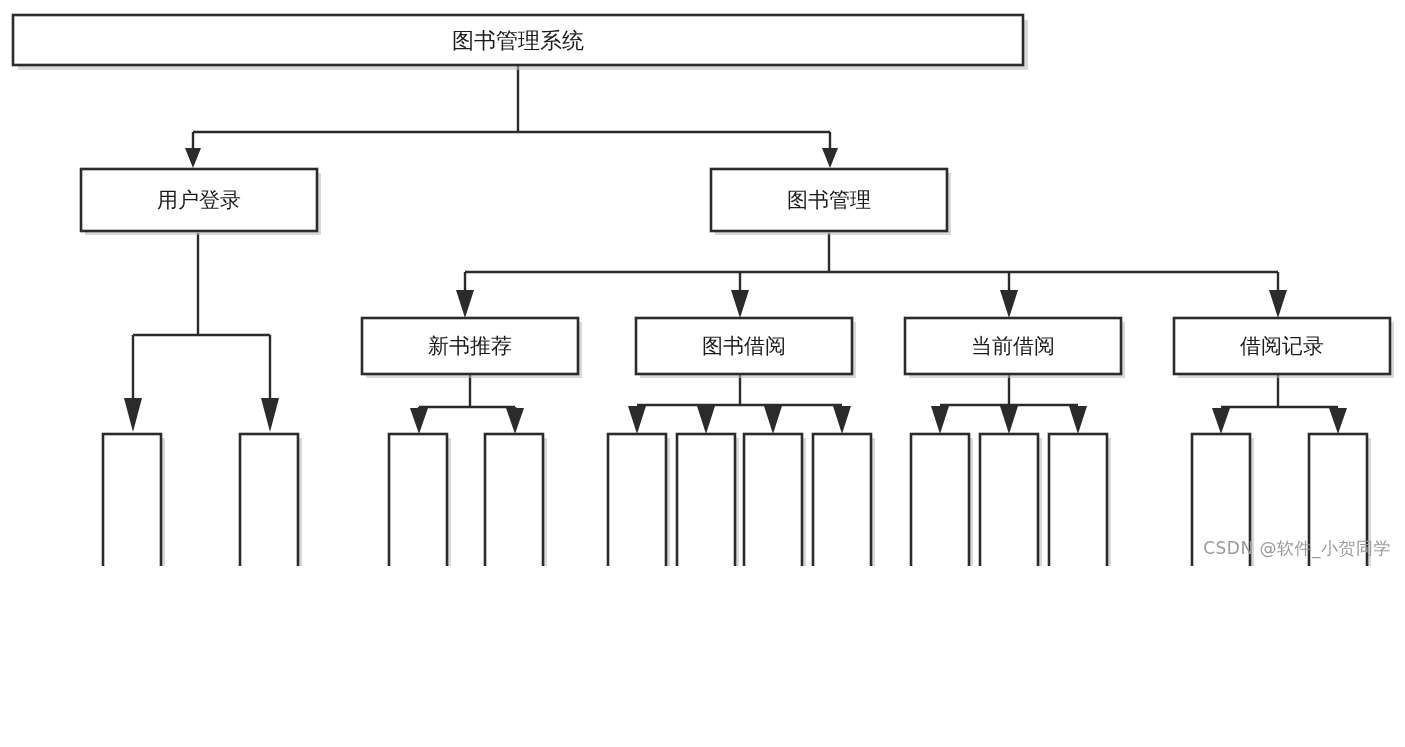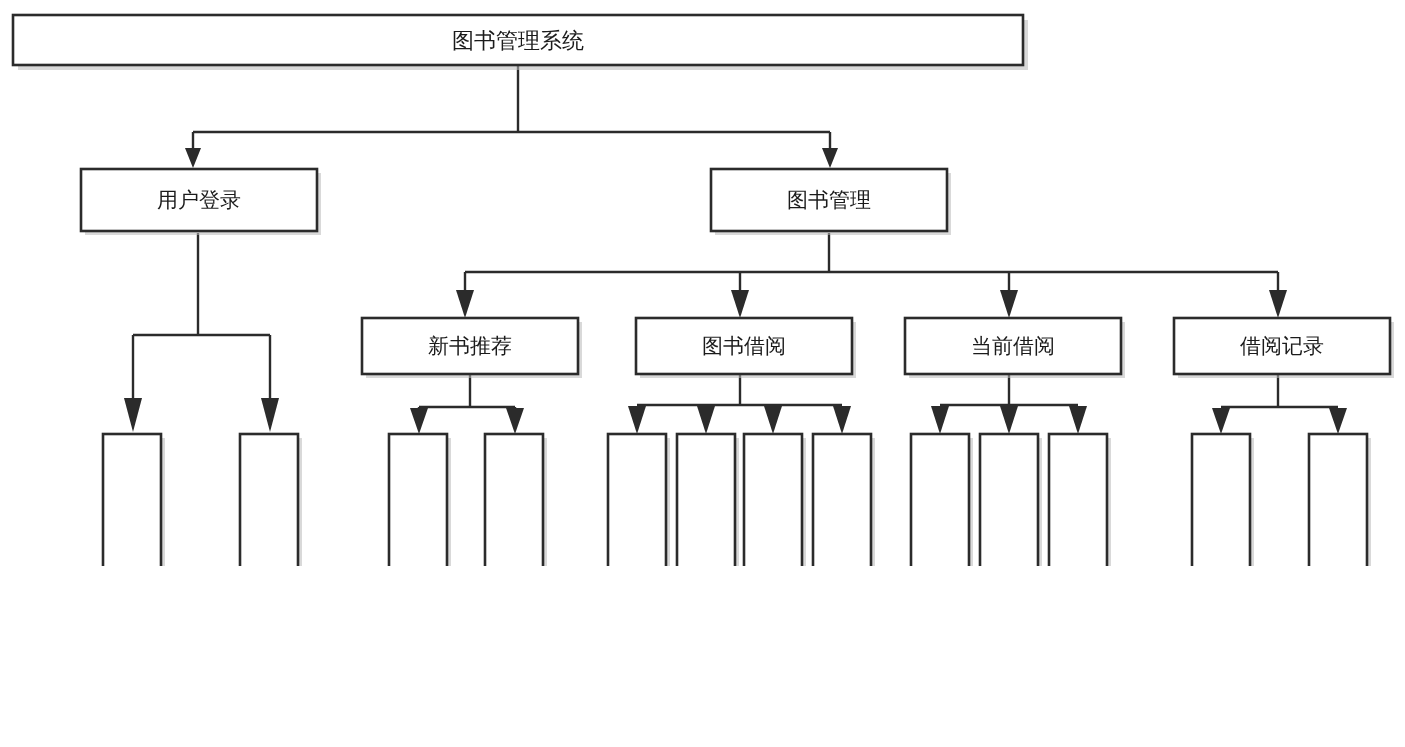--- a/index.html
+++ b/index.html
@@ -247,14 +247,15 @@
   <div class="vlabel" style="left:608px; top:434px; width:58px; height:298px; padding-top:76px;">查询图书</div>
   <div class="vlabel" style="left:677px; top:434px; width:58px; height:298px; padding-top:10px;">新增图书（管理员）</div>
   <div class="vlabel" style="left:744px; top:434px; width:58px; height:298px; padding-top:10px;">编辑图书（管理员）</div>
   <div class="vlabel" style="left:813px; top:434px; width:58px; height:298px; padding-top:76px;">借阅图书</div>
   <div class="vlabel" style="left:911px; top:434px; width:58px; height:298px; padding-top:76px;">查询图书</div>
   <div class="vlabel" style="left:980px; top:434px; width:58px; height:298px; padding-top:76px;">归还图书</div>
   <div class="vlabel" style="left:1049px; top:434px; width:58px; height:298px; padding-top:10px;">确认归还（管理员）</div>
   <div class="vlabel" style="left:1192px; top:434px; width:58px; height:298px; padding-top:40px;">新增借阅记录</div>
   <div class="vlabel" style="left:1309px; top:434px; width:58px; height:298px; padding-top:40px;">查询借阅记录</div>
 
+  <div class="watermark">CSDN @软件_小贺同学</div>
 
 </div>
 
 </body></html>

